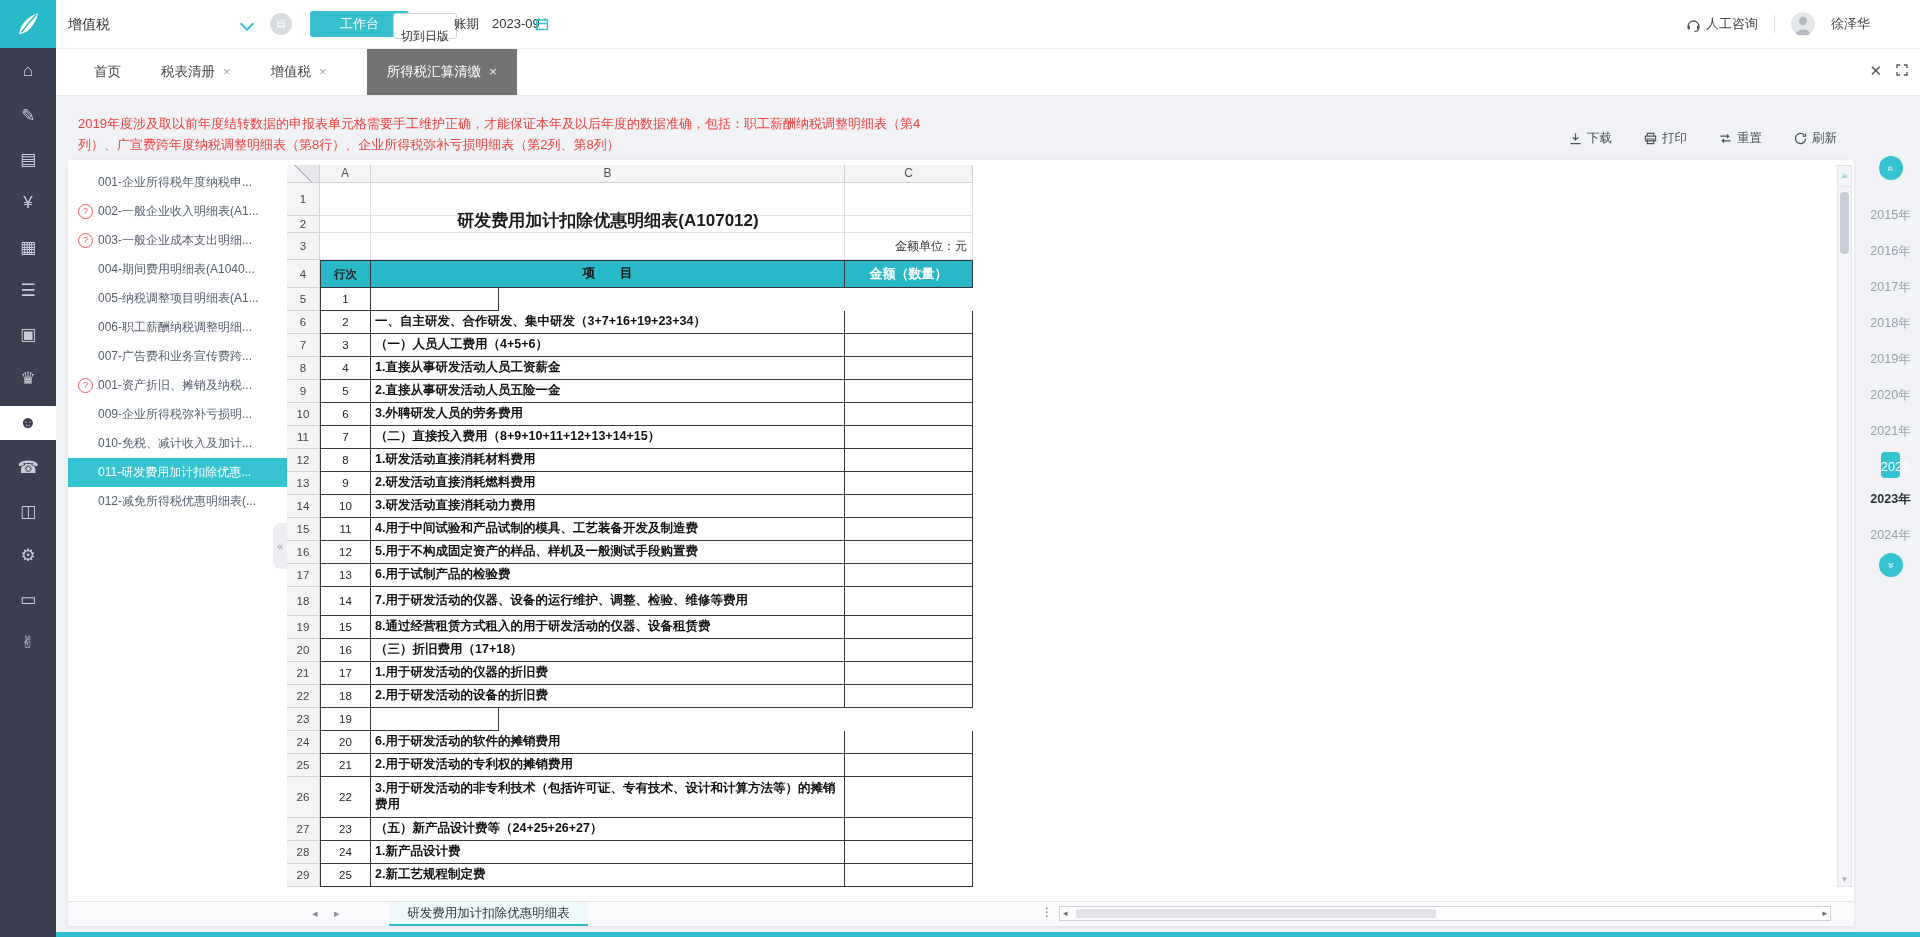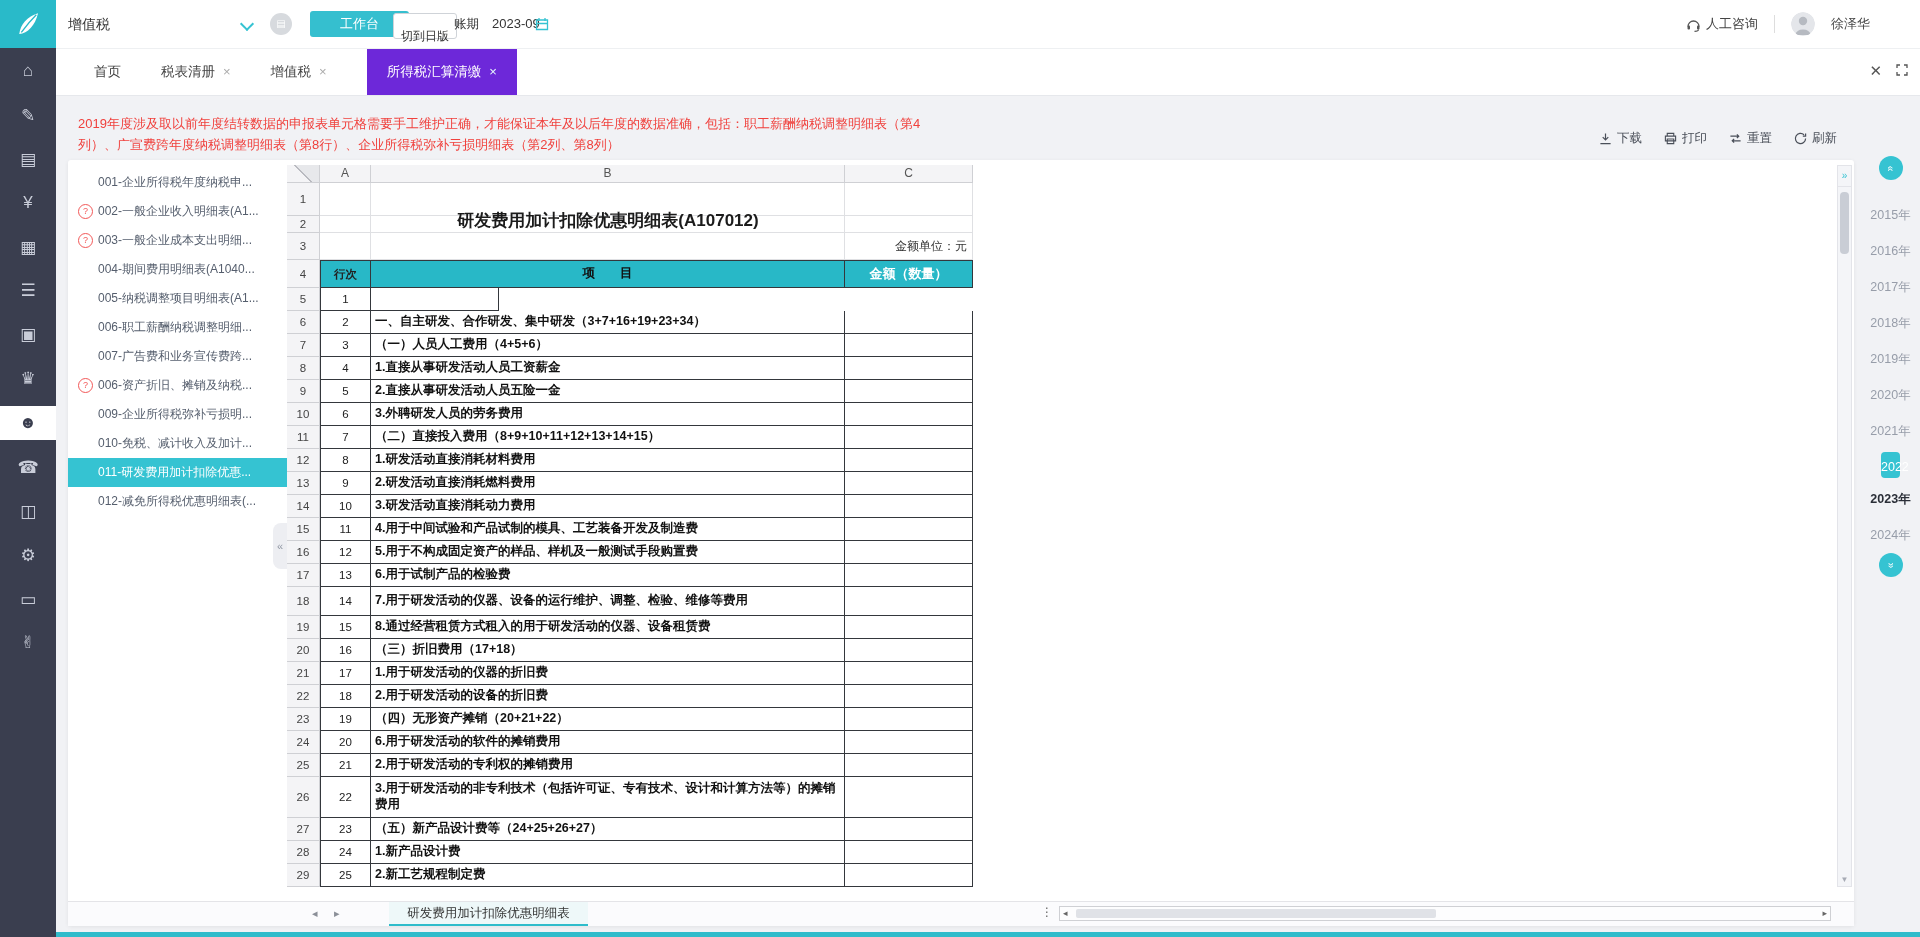--- a/index.html
+++ b/index.html
@@ -30,27 +30,27 @@
   #topbar-right{position:absolute;right:50px;top:0;height:48px;display:flex;align-items:center;gap:16px}
   #support{display:flex;align-items:center;gap:5px;font-size:13px;color:#444;cursor:pointer}
   #tb-divider{width:1px;height:18px;background:#ddd}
   #avatar{width:24px;height:24px;border-radius:50%;overflow:hidden;cursor:pointer}
   #user-name{font-size:13px;color:#444;cursor:pointer}
   
   #tabbar{position:absolute;left:56px;top:48px;right:0;height:47px;background:#fff;
           border-bottom:1px solid #e6e8ec;display:flex;align-items:stretch;padding-left:38px;z-index:3}
   .tab{display:flex;align-items:center;gap:8px;font-size:13.5px;color:#444;margin-right:40px;cursor:pointer}
   .tab .x{color:#aaa;font-size:13px}
-  .tab.active{background:#6d28d9;color:#fff;padding:0 20px;margin-right:0}
+  .tab.active{background:#737373;color:#fff;padding:0 20px;margin-right:0}
   .tab.active .x{color:#e8fbfd}
   #win-close{position:absolute;right:38px;top:14px;font-size:15px;color:#555;cursor:pointer}
   #win-expand{position:absolute;right:12px;top:16px;cursor:pointer}
   
   #notice{position:absolute;left:78px;top:113px;width:880px;font-size:13px;line-height:21px;color:#f0413d;z-index:2}
-  #actions{position:absolute;top:130px;right:83px;display:flex;gap:22px;z-index:2}
+  #actions{position:absolute;top:130px;right:83px;display:flex;gap:32px;z-index:2}
   .act{display:flex;align-items:center;gap:5px;font-size:12.5px;color:#4a4f59;cursor:pointer}
   
   #card{position:absolute;left:68px;top:160px;width:1786px;height:766px;background:#fff;
         border-radius:3px;box-shadow:0 1px 4px rgba(0,0,0,.07)}
   
   #report-list{position:absolute;left:0;top:8px;width:219px}
   .li{height:29px;display:flex;align-items:center;padding-left:30px;position:relative;
       font-size:12px;color:#555e6d;cursor:pointer;overflow:hidden;white-space:nowrap}
   .li .warn{position:absolute;left:10px;width:13px;height:13px;border:1px solid #f25858;border-radius:50%;
             color:#f25858;font-size:9px;line-height:13px;text-align:center;padding:0}
@@ -280,21 +280,21 @@
         <span class="li-label">005-纳税调整项目明细表(A1...</span>
       </div>
       <div class="li">
         <span class="li-label">006-职工薪酬纳税调整明细...</span>
       </div>
       <div class="li">
         <span class="li-label">007-广告费和业务宣传费跨...</span>
       </div>
       <div class="li">
         <span class="warn">?</span>
-        <span class="li-label">006-资产折旧、摊销及纳税...</span>
+        <span class="li-label">001-资产折旧、摊销及纳税...</span>
       </div>
       <div class="li">
         <span class="li-label">009-企业所得税弥补亏损明...</span>
       </div>
       <div class="li">
         <span class="li-label">010-免税、减计收入及加计...</span>
       </div>
       <div class="li active">
         <span class="li-label">011-研发费用加计扣除优惠...</span>
       </div>
@@ -439,21 +439,20 @@
         </div>
         <div class="srow" style="height: 23px;">
           <div class="rn">22</div>
           <div class="tc a">18</div>
           <div class="tc b">2.用于研发活动的设备的折旧费</div>
           <div class="tc c"></div>
         </div>
         <div class="srow" style="height: 23px;">
           <div class="rn">23</div>
           <div class="tc a">19</div>
-          <div class="tc b">（四）无形资产摊销（20+21+22）</div>
           <div class="tc c"></div>
         </div>
         <div class="srow" style="height: 23px;">
           <div class="rn">24</div>
           <div class="tc a">20</div>
           <div class="tc b">6.用于研发活动的软件的摊销费用</div>
           <div class="tc c"></div>
         </div>
         <div class="srow" style="height: 23px;">
           <div class="rn">25</div>

